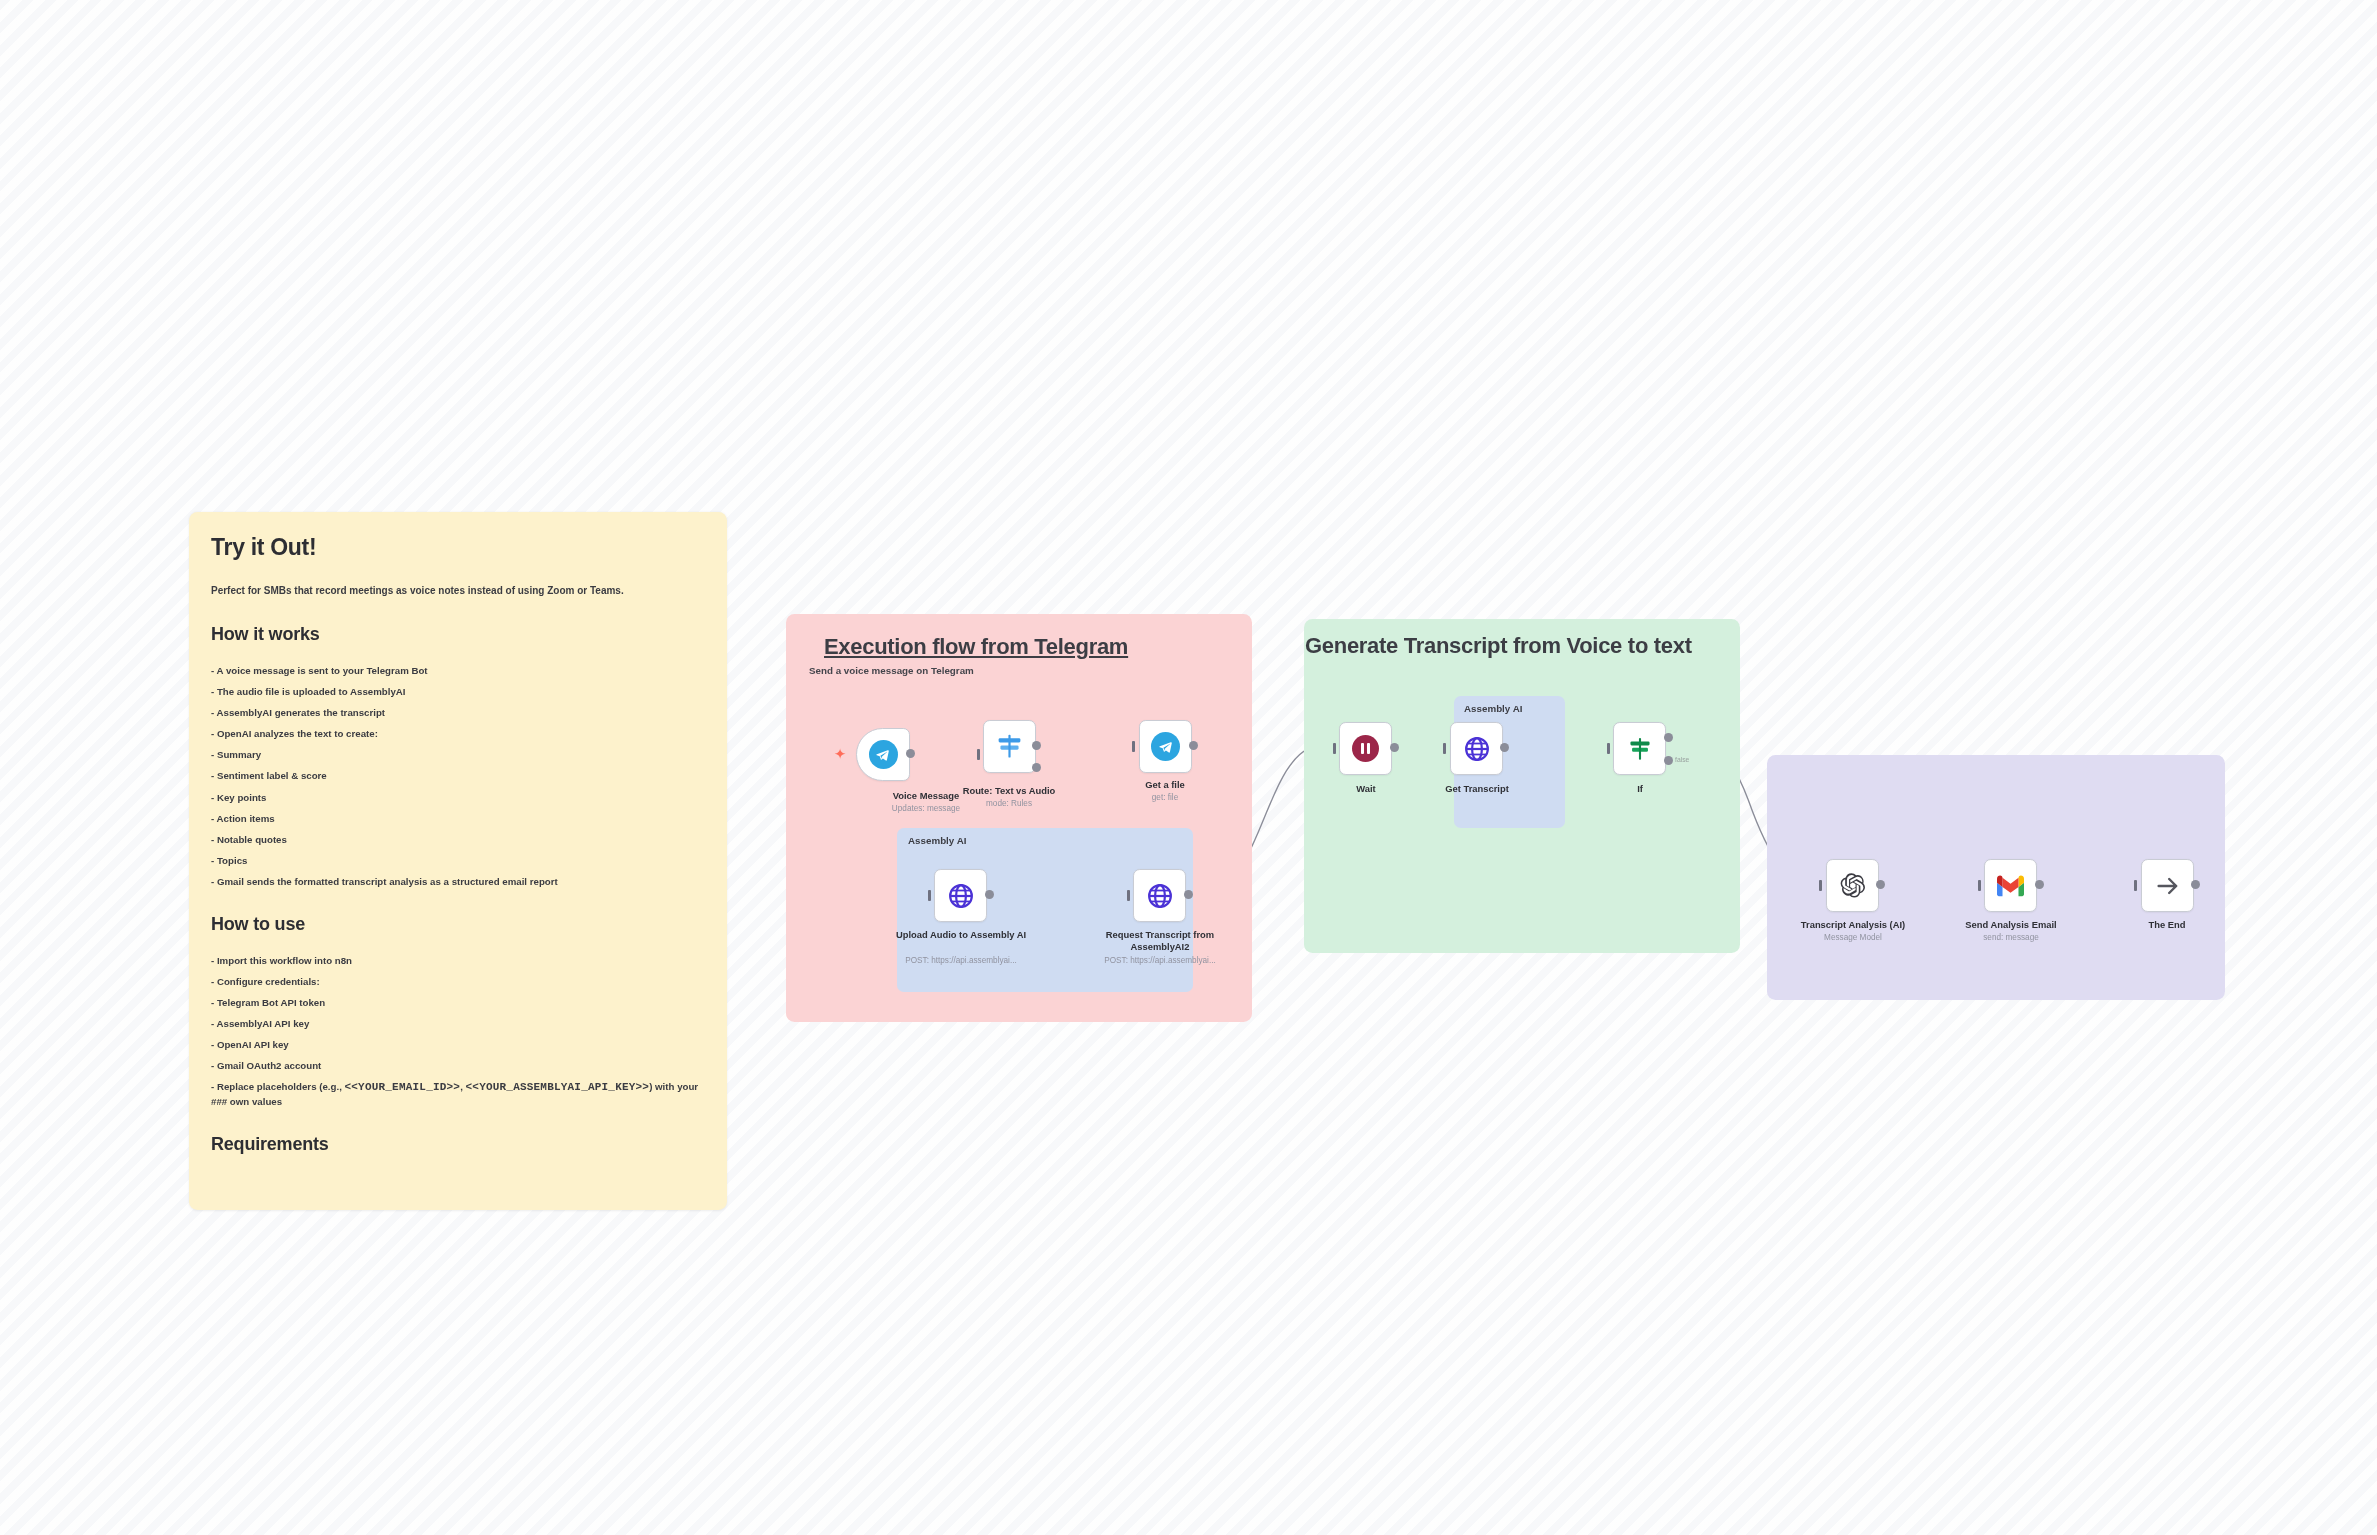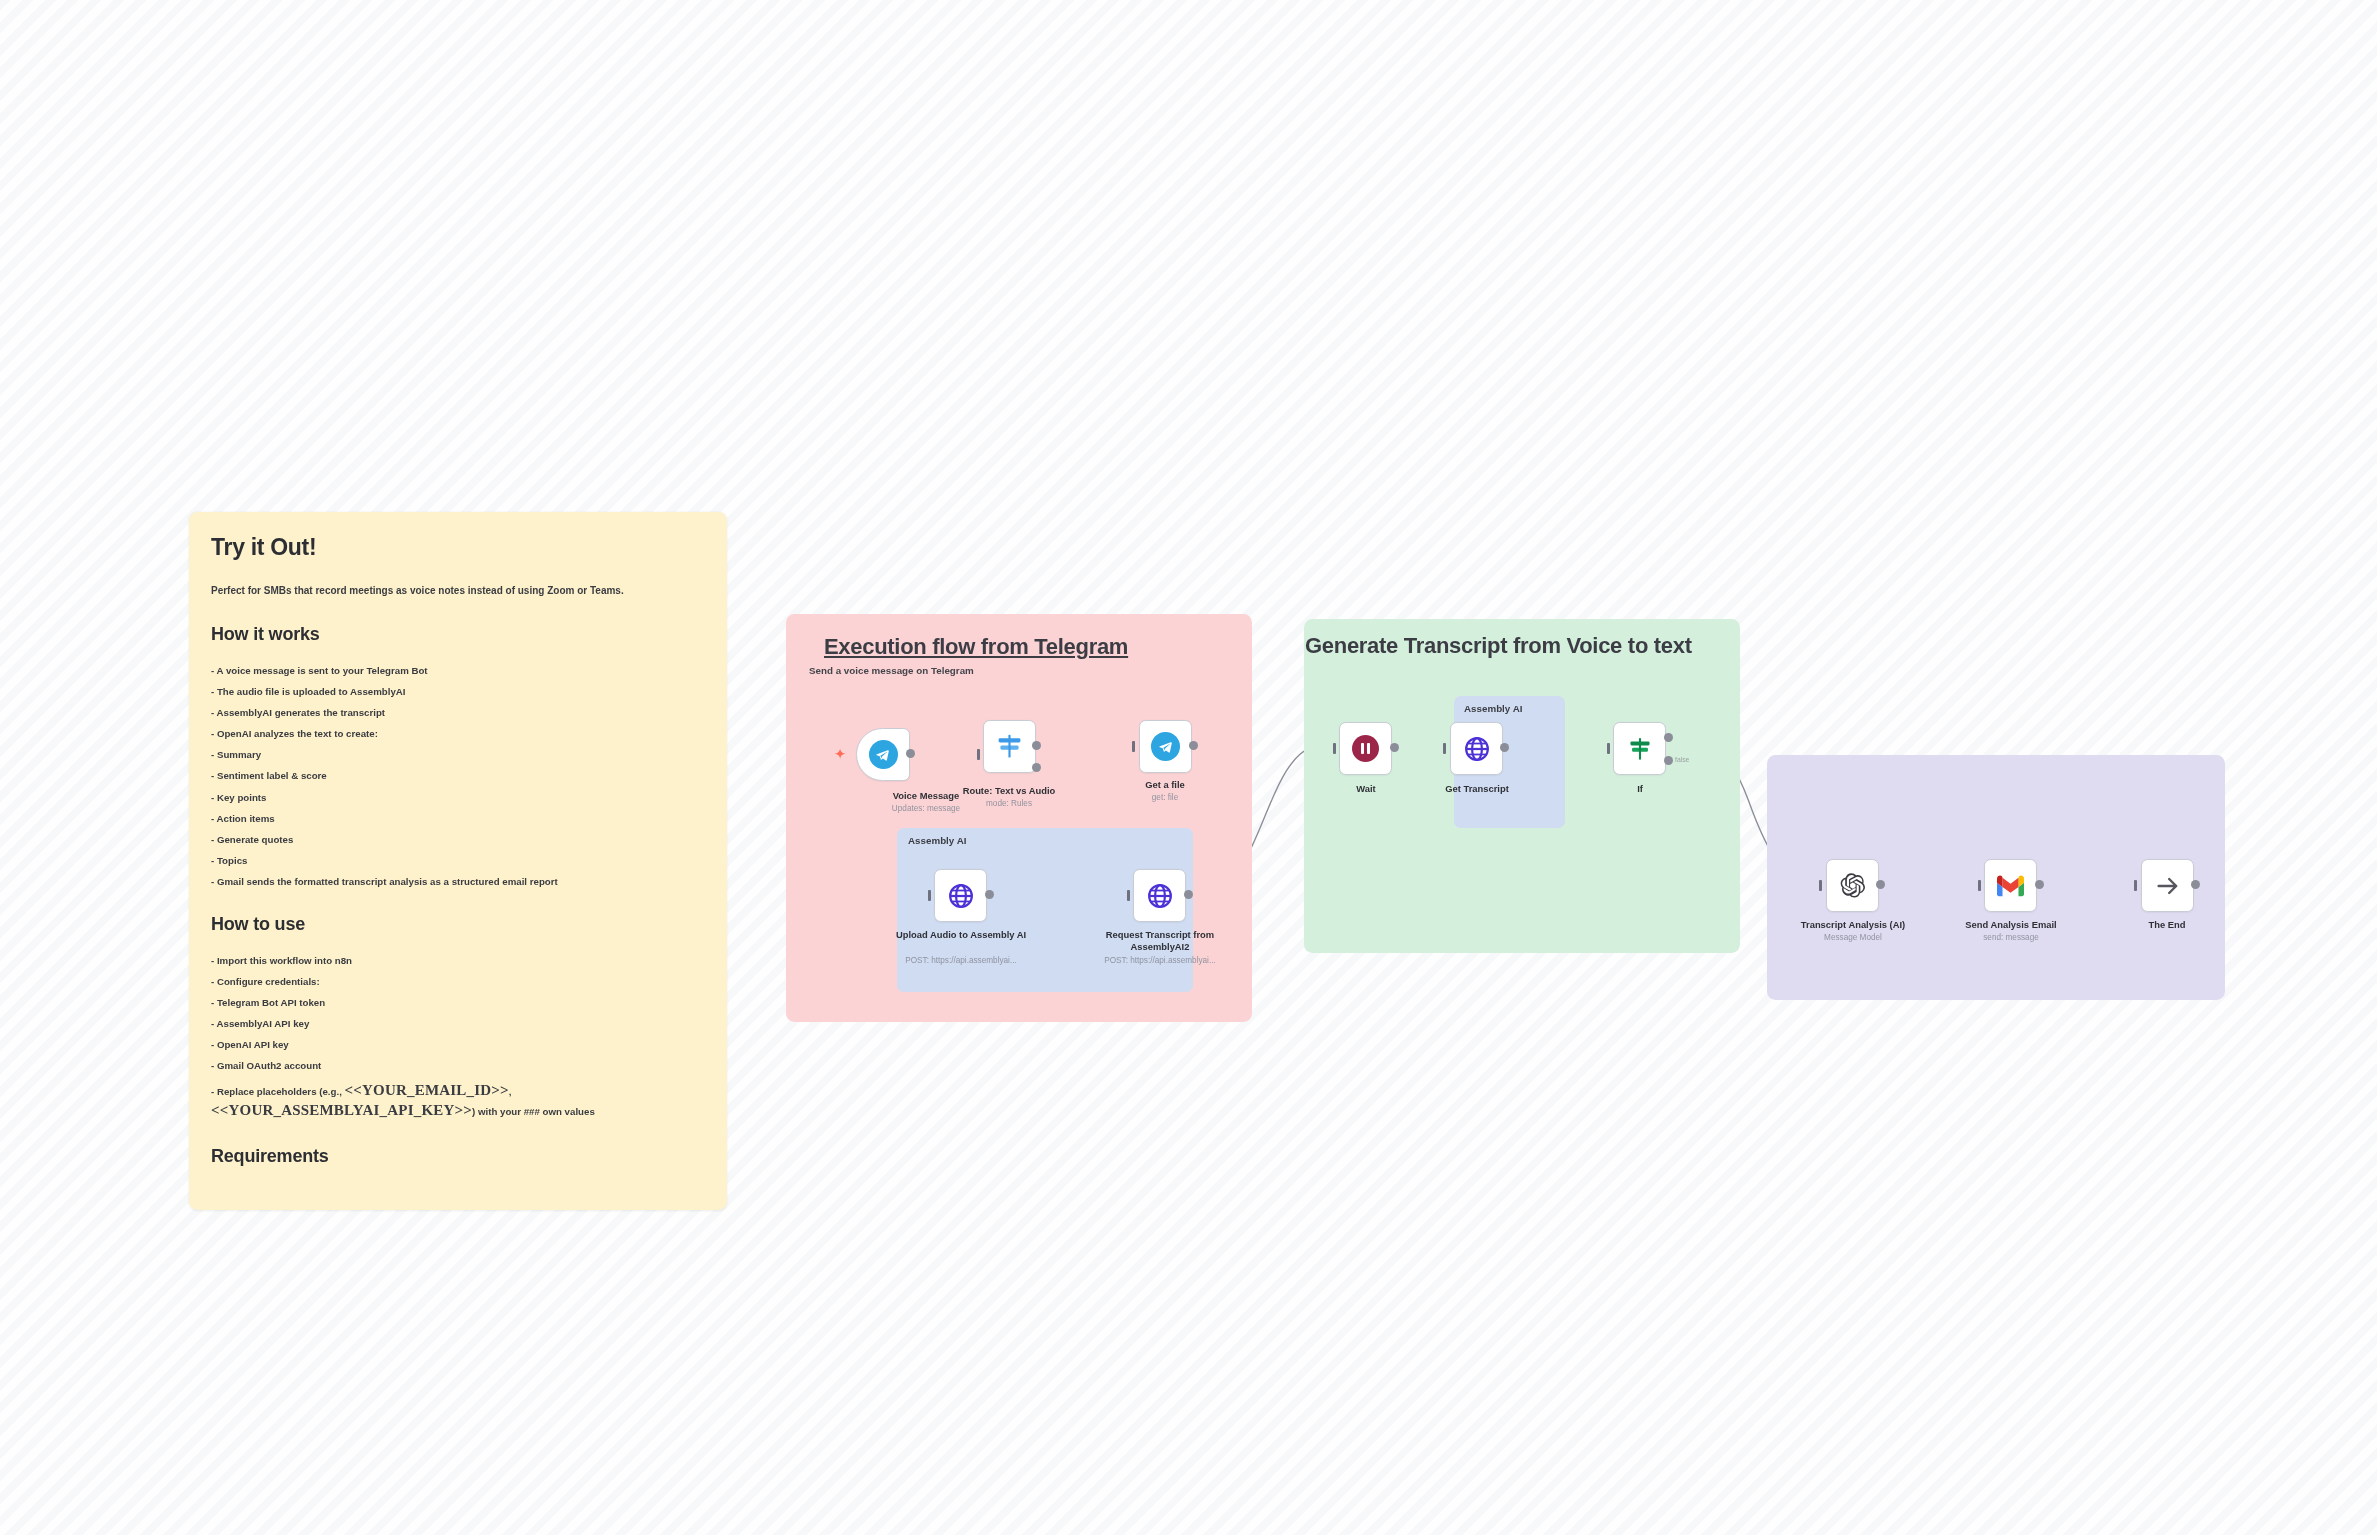--- a/index.html
+++ b/index.html
@@ -61,22 +61,22 @@
     margin-bottom: 9.4px;
   }
   .sticky .bullet {
     font-size: 9.7px;
     line-height: 1.35;
     color: #3b3c42;
     font-weight: 600;
     margin-bottom: 8px;
   }
   .sticky code {
-    font-family: Liberation Serif, serif;
-    font-size: 15px;
+    font-family: Liberation Mono, monospace;
+    font-size: 11px;
     letter-spacing: 0.2px;
   }
 
   
   .panel {
     position: absolute;
     border-radius: 8.5px;
     overflow: visible;
   }
   .panel-title {
@@ -243,21 +243,21 @@
 
     <h2>How it works</h2>
     <div class="bullet">- A voice message is sent to your Telegram Bot</div>
     <div class="bullet">- The audio file is uploaded to AssemblyAI</div>
     <div class="bullet">- AssemblyAI generates the transcript</div>
     <div class="bullet">- OpenAI analyzes the text to create:</div>
     <div class="bullet">- Summary</div>
     <div class="bullet">- Sentiment label &amp; score</div>
     <div class="bullet">- Key points</div>
     <div class="bullet">- Action items</div>
-    <div class="bullet">- Generate quotes</div>
+    <div class="bullet">- Notable quotes</div>
     <div class="bullet">- Topics</div>
     <div class="bullet">- Gmail sends the formatted transcript analysis as a structured email report</div>
 
     <h2>How to use</h2>
     <div class="bullet">- Import this workflow into n8n</div>
     <div class="bullet">- Configure credentials:</div>
     <div class="bullet">- Telegram Bot API token</div>
     <div class="bullet">- AssemblyAI API key</div>
     <div class="bullet">- OpenAI API key</div>
     <div class="bullet">- Gmail OAuth2 account</div>

